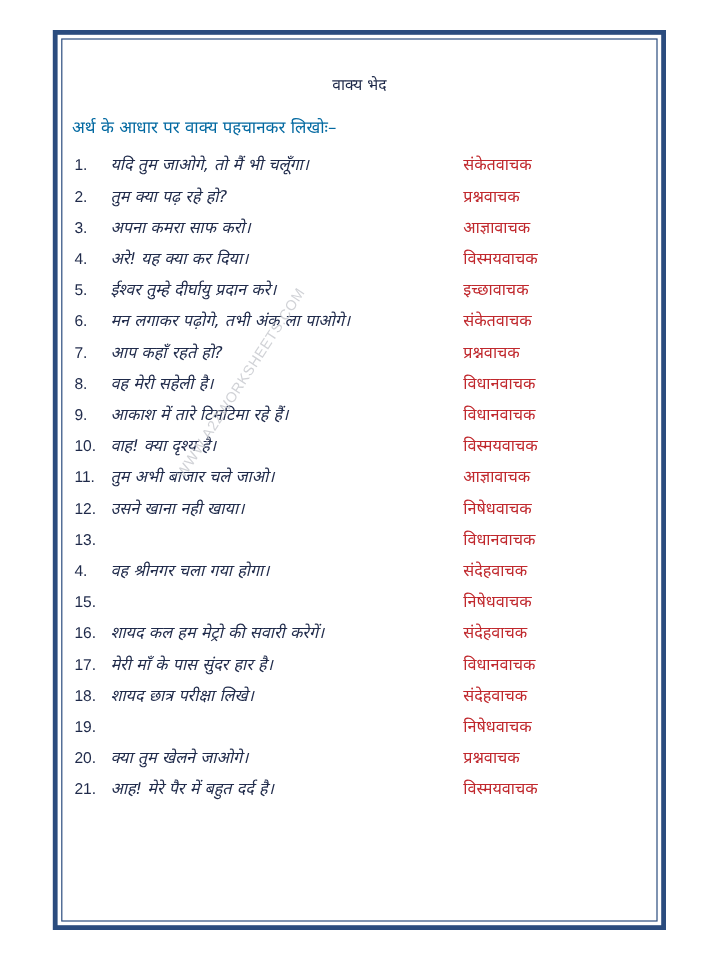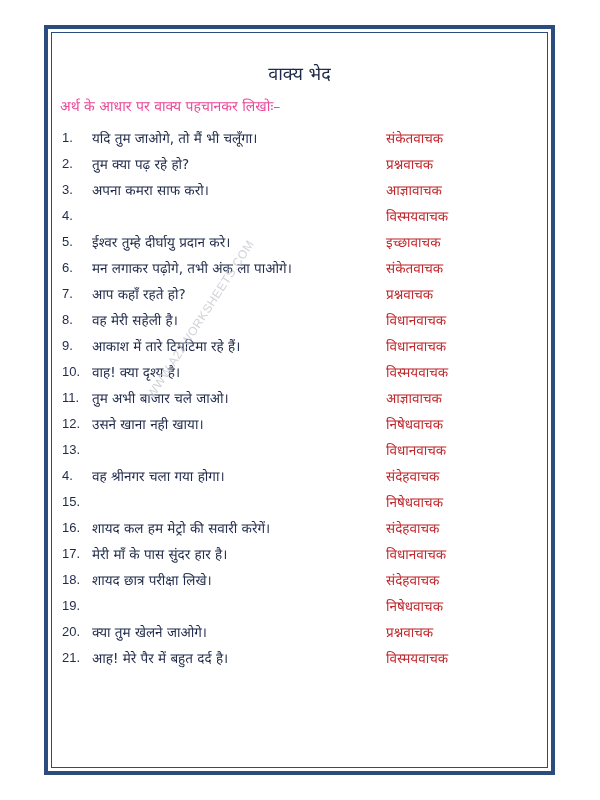--- a/index.html
+++ b/index.html
@@ -10,31 +10,31 @@
   .frame-outer {
     position: absolute; left: 44px; top: 25px; width: 503px; height: 742px;
     border: 4px solid #2b4c7e;
   }
   .frame-inner {
     position: absolute; left: 3px; top: 3px; right: 3px; bottom: 3px;
     border: 1px solid #2b4c7e;
   }
   .title {
     position: absolute; left: 0; right: 0; top: 28px; text-align: center;
-    font-size: 18px; color: #1f2a4a;
+    font-size: 13px; color: #1f2a4a;
   }
   .instruction {
-    position: absolute; left: 8px; top: 63px; font-size: 14px; color: #ec4899;
+    position: absolute; left: 8px; top: 63px; font-size: 14px; color: #0369a1;
   }
   .rows { position: absolute; left: 0; top: 92px; width: 100%; }
   .row {
     position: relative; height: 26px; font-size: 13.5px; color: #1f2a4a; line-height: 26px;
   }
   .num { position: absolute; left: 10px; font-family: "Liberation Sans", sans-serif; font-size: 13px; }
-  .sentence { position: absolute; left: 40px; }
+  .sentence { position: absolute; left: 40px; font-style: italic; }
   .answer { position: absolute; left: 334px; color: #c0282d; text-align: center; }
   .watermark {
     position: absolute; left: 150px; top: 390px; font-family: "Liberation Sans", sans-serif;
     font-size: 12px; color: #c9cbd0; letter-spacing: 0.5px;
     transform: rotate(-57deg); transform-origin: left center; white-space: nowrap; opacity: 0.85;
   }
 </style>
 </head>
 <body>
 
@@ -53,20 +53,21 @@
           <span class="sentence">तुम क्या पढ़ रहे हो?</span>
           <span class="answer">प्रश्नवाचक</span>
         </div>
       <div class="row">
           <span class="num">3.</span>
           <span class="sentence">अपना कमरा साफ करो।</span>
           <span class="answer">आज्ञावाचक</span>
         </div>
       <div class="row">
           <span class="num">4.</span>
+          <span class="sentence">अरे! यह क्या कर दिया।</span>
           <span class="answer">विस्मयवाचक</span>
         </div>
       <div class="row">
           <span class="num">5.</span>
           <span class="sentence">ईश्वर तुम्हे दीर्घायु प्रदान करे।</span>
           <span class="answer">इच्छावाचक</span>
         </div>
       <div class="row">
           <span class="num">6.</span>
           <span class="sentence">मन लगाकर पढ़ोगे, तभी अंक ला पाओगे।</span>

